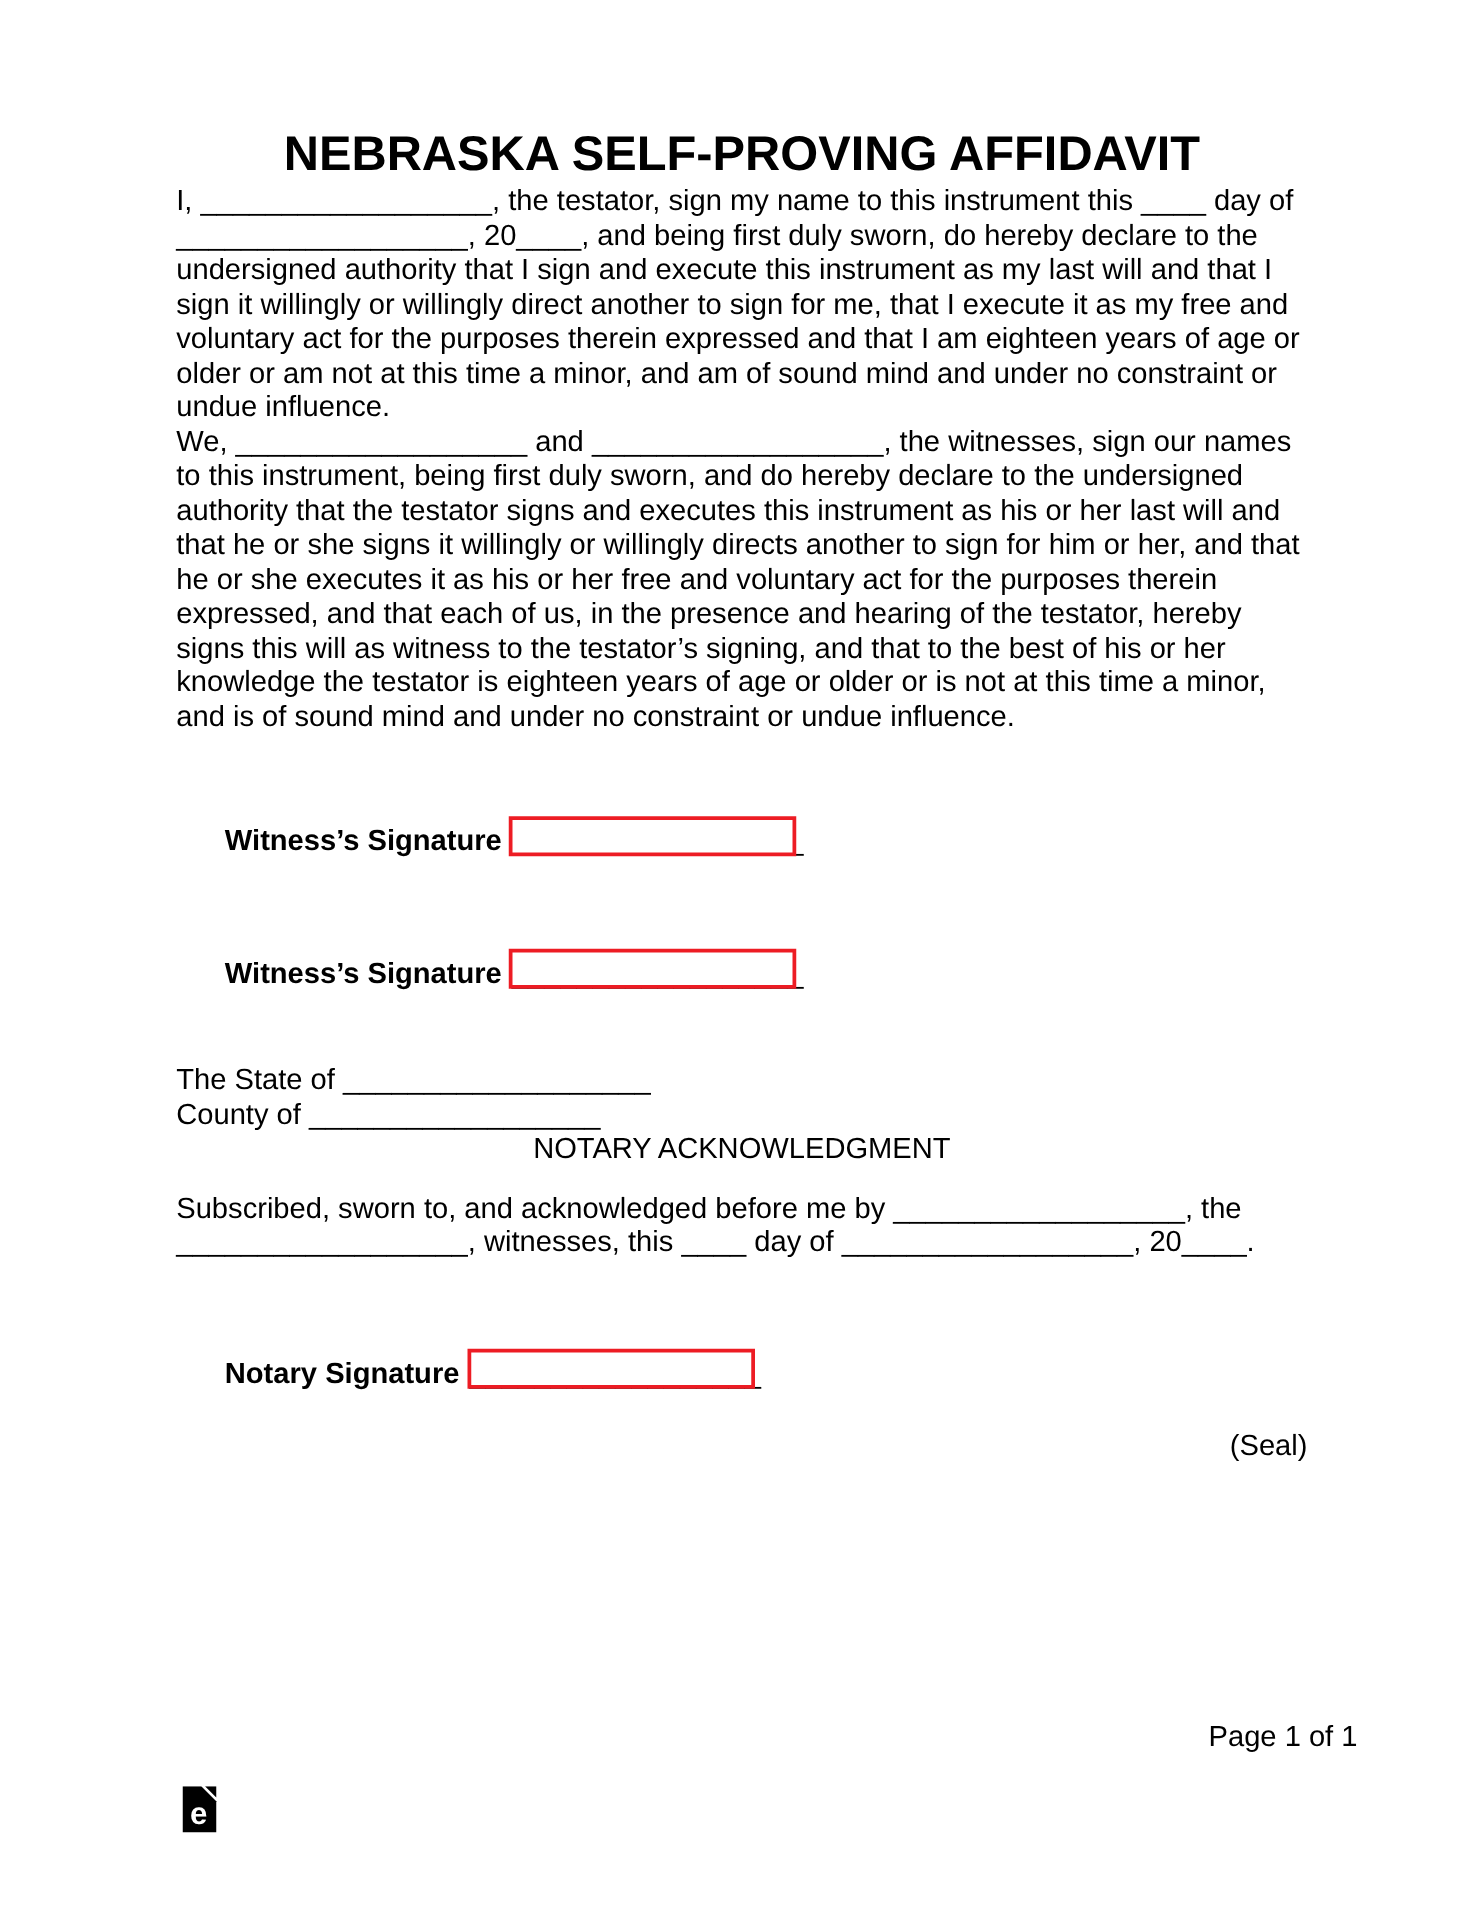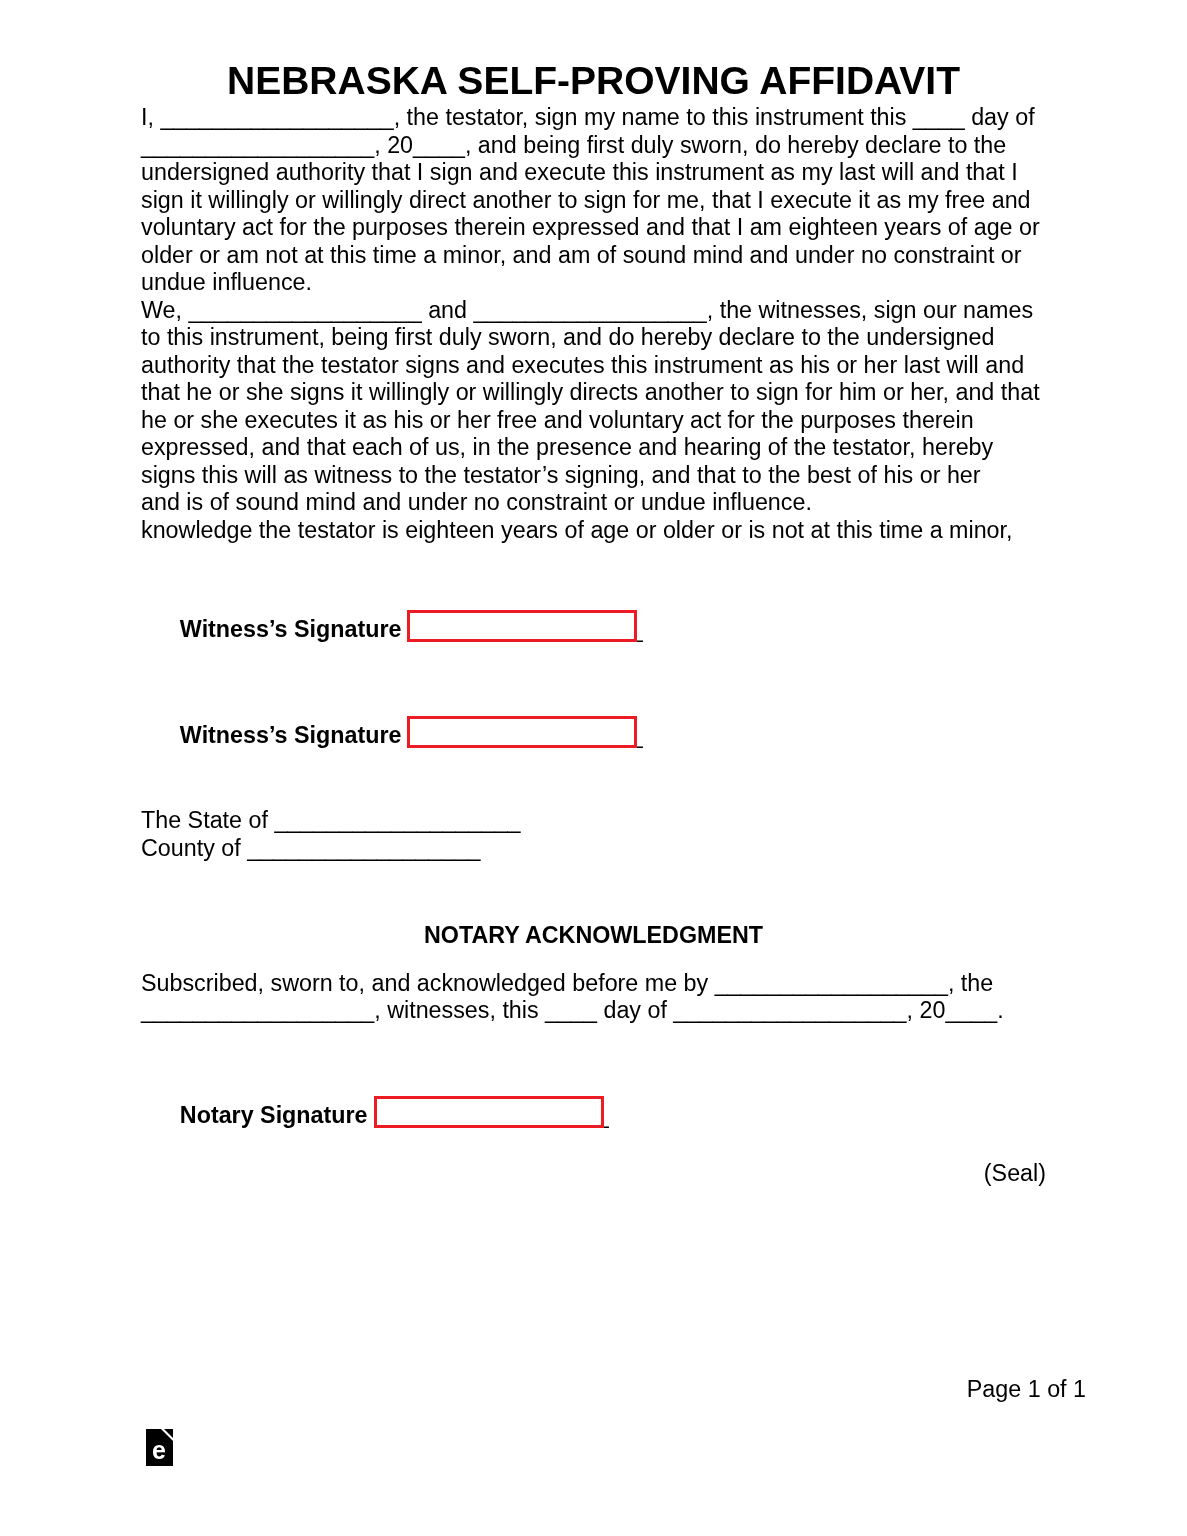--- a/index.html
+++ b/index.html
@@ -8,21 +8,21 @@
     width:1187px;height:1536px;
     background:#ffffff;
     overflow:hidden;
     font-family:"Liberation Sans", sans-serif;
     font-size:23.3px;
     line-height:27.5px;
     color:#000;
   }
   .content{padding:0 141px;}
   .doc-title{
-    padding-top:58px;
+    padding-top:101px;
     font-size:39px;
     line-height:46px;
     font-weight:bold;
     text-align:center;
     white-space:nowrap;
   }
   .para{margin:0;}
   .para .line{white-space:pre;}
   .p1{}
   .p2{}
@@ -36,22 +36,21 @@
   .redbox{
     position:absolute;
     left:-2px;top:-6px;
     width:224px;height:26px;
     border:3px solid var(--sig-red,#ed1c24);
     background:transparent;
   }
   .state-block{margin-top:30px;}
   .state-block .line{white-space:pre;}
   .notary-heading{
-    margin-top:60px;
-    font-weight:bold;
+    font-weight:normal;
     text-align:center;
   }
   .notary-para{margin-top:20px;}
   .official-line{margin-top:28px;white-space:pre;}
   .seal-line{margin-top:3px;text-align:right;padding-right:0;}
   .footer-logo{position:absolute;left:146px;top:1429px;}
   .footer-page{position:absolute;right:101px;top:1376px;line-height:27.5px;}
 </style>
 </head>
 <body>
@@ -73,22 +72,22 @@
 
 
     <div class="para p2">
       <div class="line">We, __________________ and __________________, the witnesses, sign our names</div>
       <div class="line">to this instrument, being first duly sworn, and do hereby declare to the undersigned</div>
       <div class="line">authority that the testator signs and executes this instrument as his or her last will and</div>
       <div class="line">that he or she signs it willingly or willingly directs another to sign for him or her, and that</div>
       <div class="line">he or she executes it as his or her free and voluntary act for the purposes therein</div>
       <div class="line">expressed, and that each of us, in the presence and hearing of the testator, hereby</div>
       <div class="line">signs this will as witness to the testator’s signing, and that to the best of his or her</div>
+      <div class="line">knowledge the testator is eighteen years of age or older or is not at this time a minor,</div>
       <div class="line">and is of sound mind and under no constraint or undue influence.</div>
-      <div class="line">knowledge the testator is eighteen years of age or older or is not at this time a minor,</div>
     </div>
 
     <div class="sig-row sig-witness-1">
       <span class="lbl">Witness’s Signature</span><span class="blank-wrap"><span class="redbox"></span><span>__________________</span></span>
     </div>
 
     <div class="sig-row sig-witness-2">
       <span class="lbl">Witness’s Signature</span><span class="blank-wrap"><span class="redbox"></span><span>__________________</span></span>
     </div>
 

